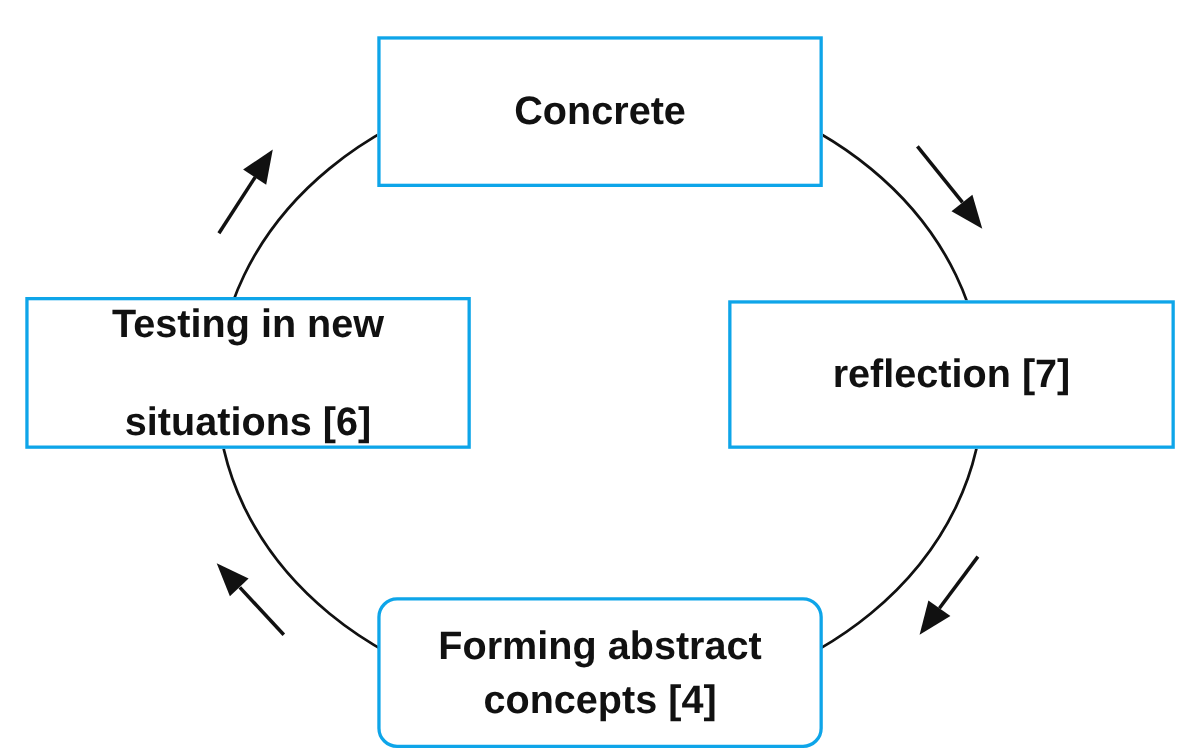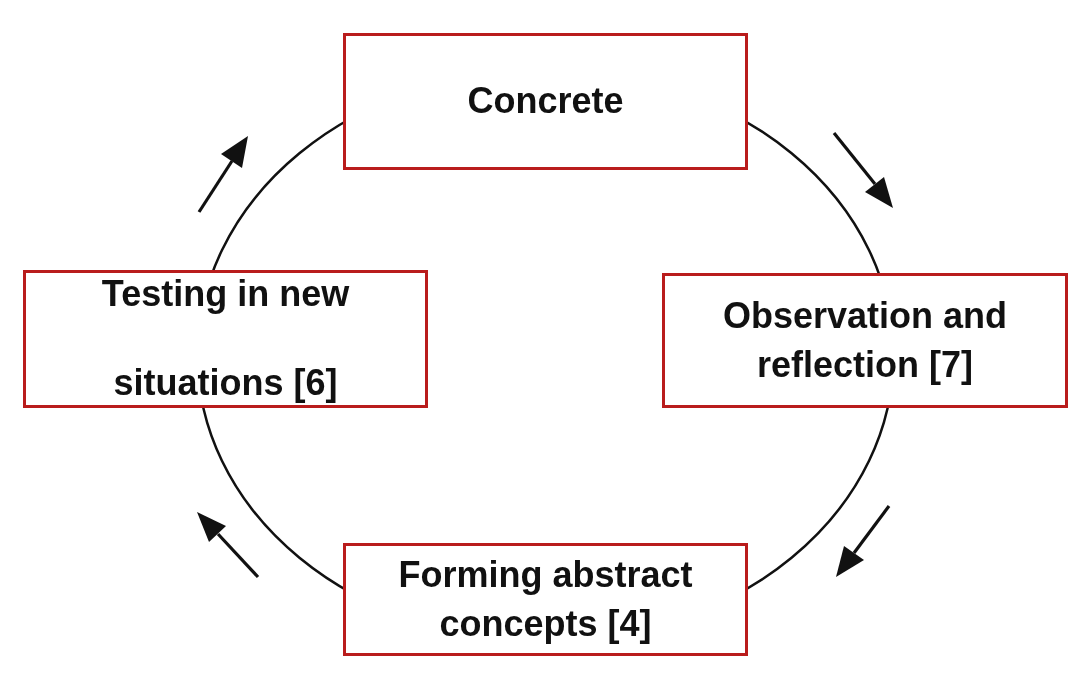--- a/index.html
+++ b/index.html
@@ -19,36 +19,36 @@
     position: absolute;
     inset: 0;
     width: 1090px;
     height: 684px;
     z-index: 0;
   }
   .node {
     position: absolute;
     box-sizing: border-box;
     background: #ffffff;
-    border: 3px solid #b91c1c;
+    border: 3px solid #0ea5e9;
     z-index: 1;
     display: flex;
     flex-direction: column;
     align-items: center;
     justify-content: center;
     text-align: center;
     color: #111111;
     font-weight: 700;
     font-size: 36px;
     line-height: 1.36;
     letter-spacing: 0px;
   }
   .node-top    { left: 343px; top: 33px;  width: 405px; height: 137px; }
   .node-right  { left: 662px; top: 273px; width: 406px; height: 135px; }
-  .node-bottom { left: 343px; top: 543px; width: 405px; height: 113px; }
+  .node-bottom { left: 343px; top: 543px; width: 405px; height: 137px; border-radius: 18px; }
   .node-left   { left: 23px;  top: 270px; width: 405px; height: 138px; gap: 40px; }
   .node-line { white-space: nowrap; }
 </style>
 </head>
 <body>
 
 <div class="canvas">
 
   <svg class="cycle-svg" viewBox="0 0 1090 684" xmlns="http://www.w3.org/2000/svg">
     <ellipse cx="545.5" cy="355.5" rx="348" ry="286" fill="none" stroke="#111111" stroke-width="2.5"></ellipse>
@@ -72,21 +72,20 @@
       <line x1="258" y1="577" x2="218" y2="534" stroke="#111111" stroke-width="3.2"></line>
       <polygon points="197,512 226,526 209,542" fill="#111111"></polygon>
     </g>
   </svg>
 
   <div class="node node-top">
     <div class="node-line">Concrete</div>
   </div>
 
   <div class="node node-right">
-    <div class="node-line">Observation and</div>
     <div class="node-line">reflection [7]</div>
   </div>
 
   <div class="node node-bottom">
     <div class="node-line">Forming abstract</div>
     <div class="node-line">concepts [4]</div>
   </div>
 
   <div class="node node-left">
     <div class="node-line">Testing in new</div>

